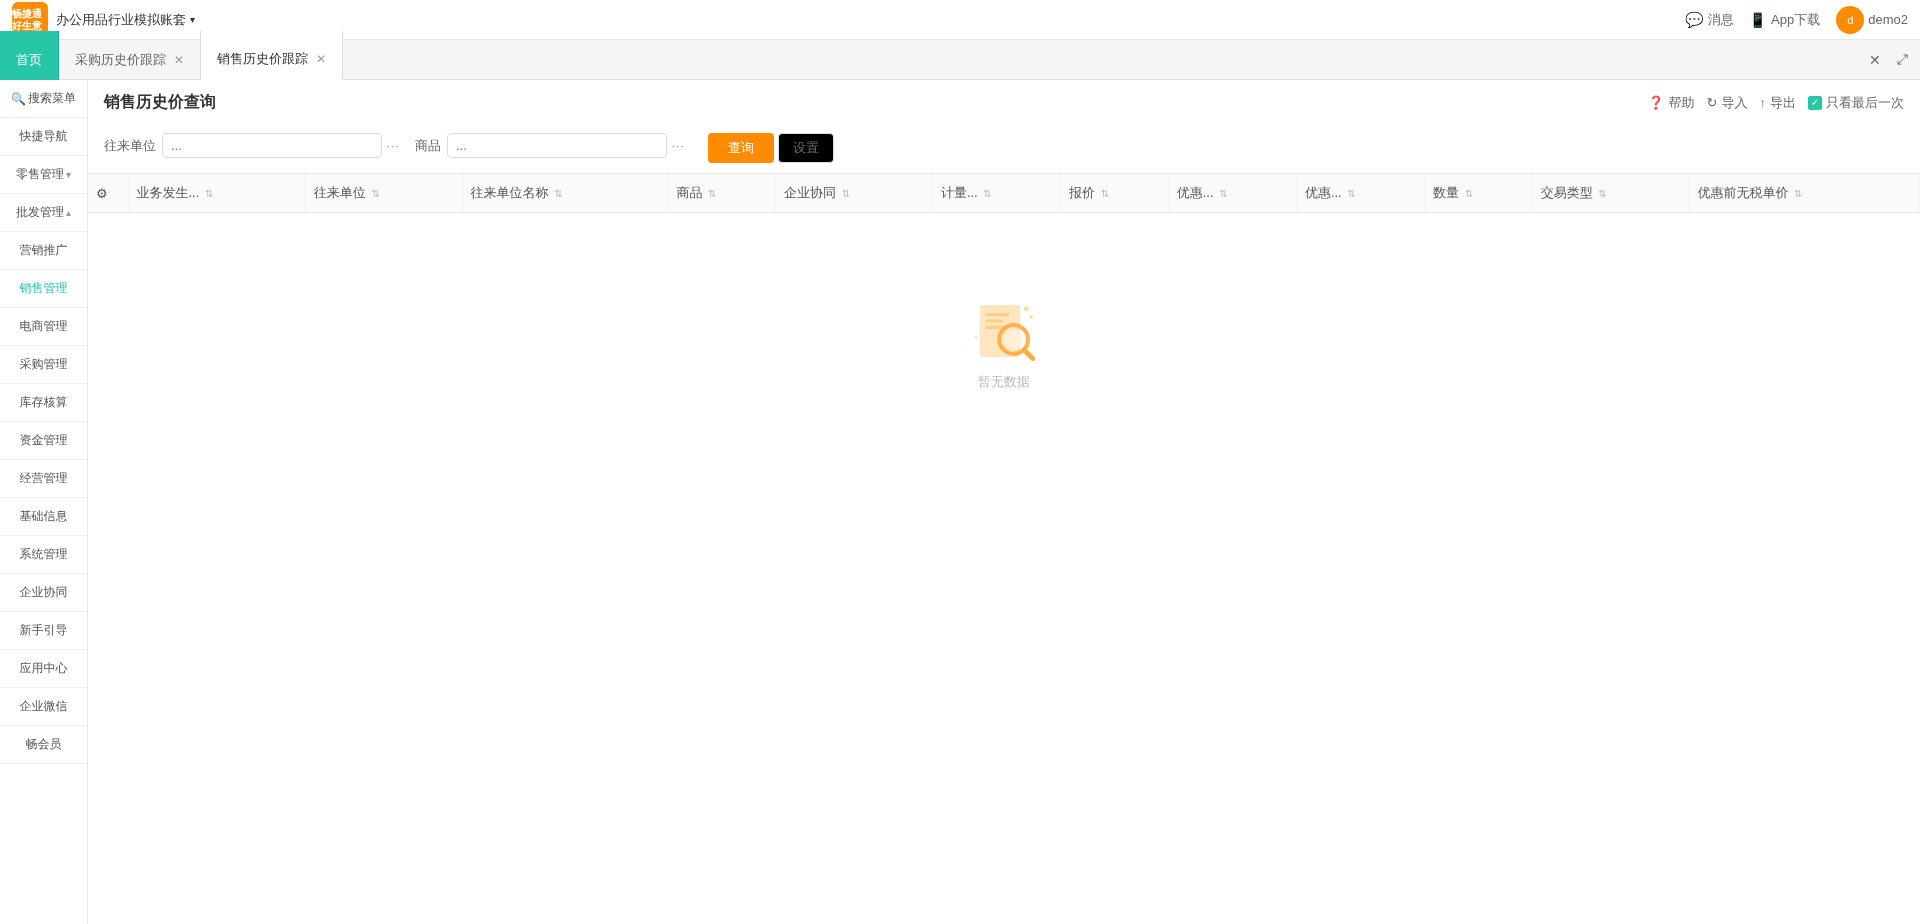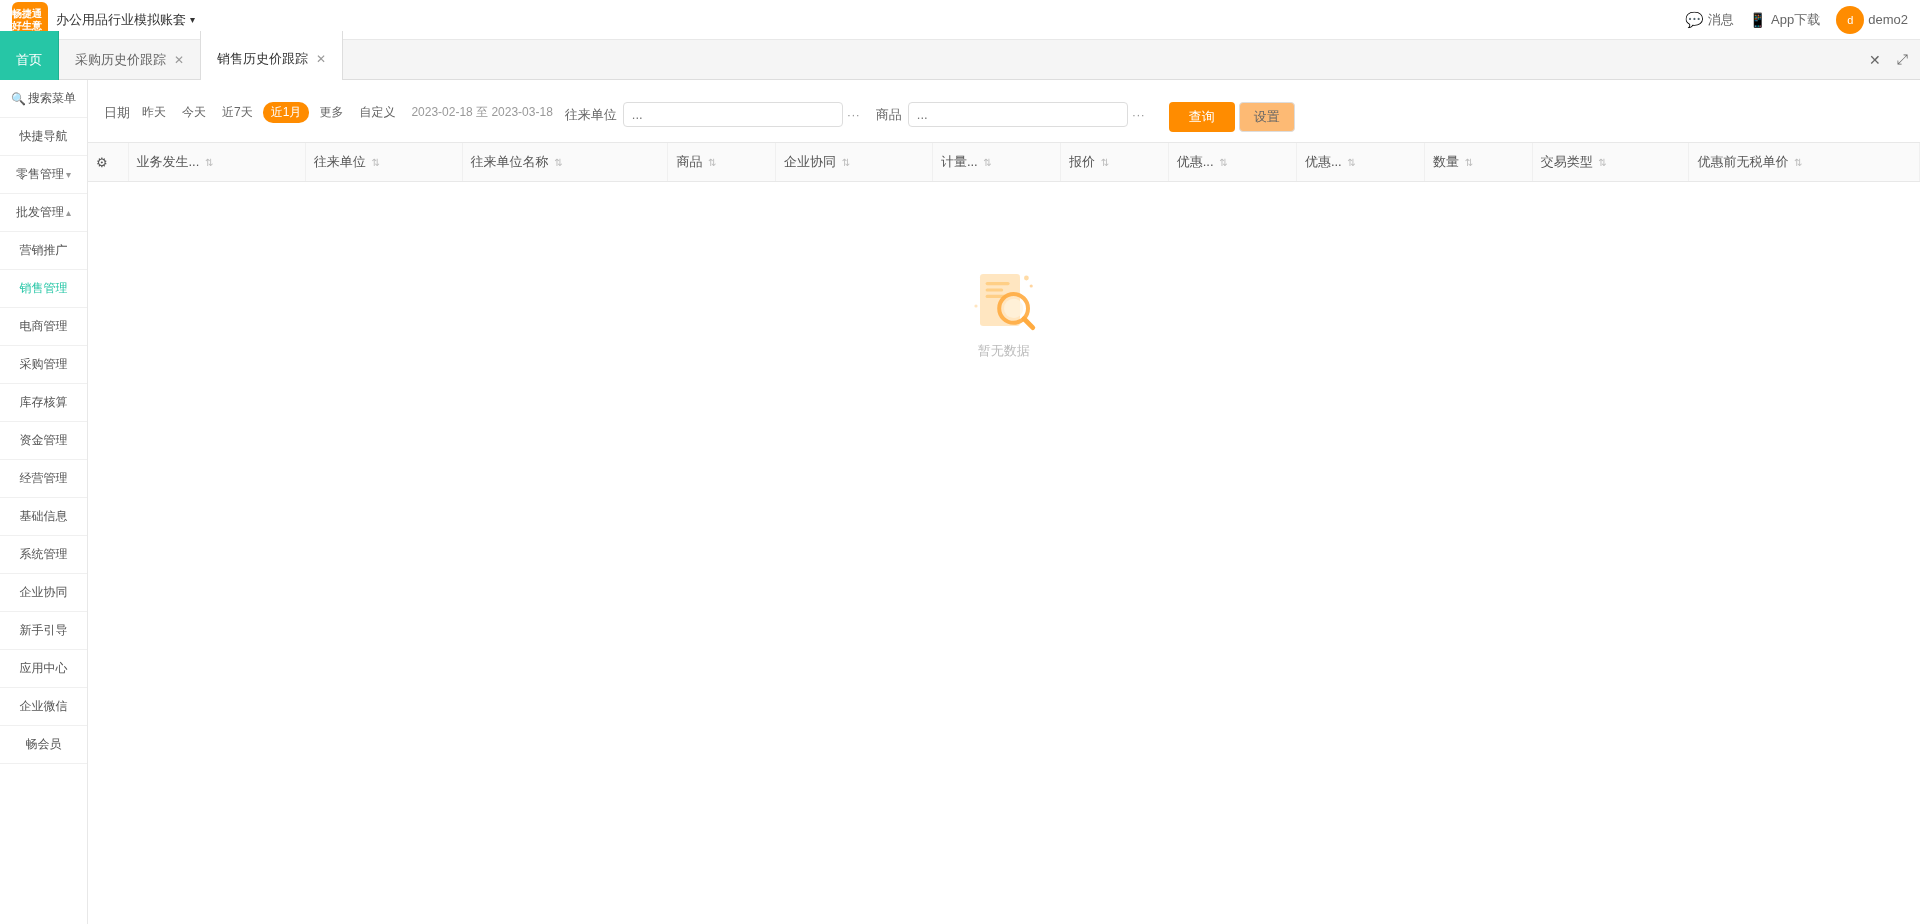--- a/index.html
+++ b/index.html
@@ -152,21 +152,21 @@
       background: #ff8c00;
       color: #fff;
       border: none;
       border-radius: 4px;
       padding: 6px 20px;
       font-size: 13px;
       cursor: pointer;
       white-space: nowrap;
     }
     .setting-btn {
-      background: #fdba74;
+      background: #000000;
       color: #666;
       border: 1px solid #ddd;
       border-radius: 4px;
       padding: 4px 14px;
       font-size: 13px;
       cursor: pointer;
     }
     .btn-group { display: flex; gap: 4px; margin-left: 8px; }
 
     
@@ -310,34 +310,43 @@
       <span>企业微信</span>
     </div>
     <div class="sidebar-item">
       <span>畅会员</span>
     </div>
   </div>
 
   <div class="content">
 
     <div class="page-header">
+      <div class="page-title-row">
+        <h1 class="page-title">销售历史价查询</h1>
+        <div class="page-actions">
+          <div class="page-action">
+            <span>❓</span>
+            <span>帮助</span>
+          </div>
+          <div class="page-action">
+            <span>↻</span>
+            <span>导入</span>
+          </div>
+          <div class="page-action">
+            <span>↑</span>
+            <span>导出</span>
+          </div>
+          <label class="checkbox-label">
+            <div class="checkbox-checked">✓</div>
+            <span>只看最后一次</span>
+          </label>
+        </div>
+      </div>
 
       <div class="filter-row">
-        <div class="filter-group">
-          <span class="filter-label">日期</span>
-          <div class="date-shortcuts">
-            <button class="date-btn">昨天</button>
-            <button class="date-btn">今天</button>
-            <button class="date-btn">近7天</button>
-            <button class="date-btn active">近1月</button>
-            <button class="date-btn">更多</button>
-            <button class="date-btn">自定义</button>
-          </div>
-          <span class="date-range">2023-02-18 至 2023-03-18</span>
-        </div>
 
         <div class="filter-group">
           <span class="filter-label">往来单位</span>
           <div class="filter-input-group">
             <input class="filter-input" type="text" value="" placeholder="..." style="">
             <span class="filter-more">···</span>
           </div>
         </div>
 
         <div class="filter-group">

